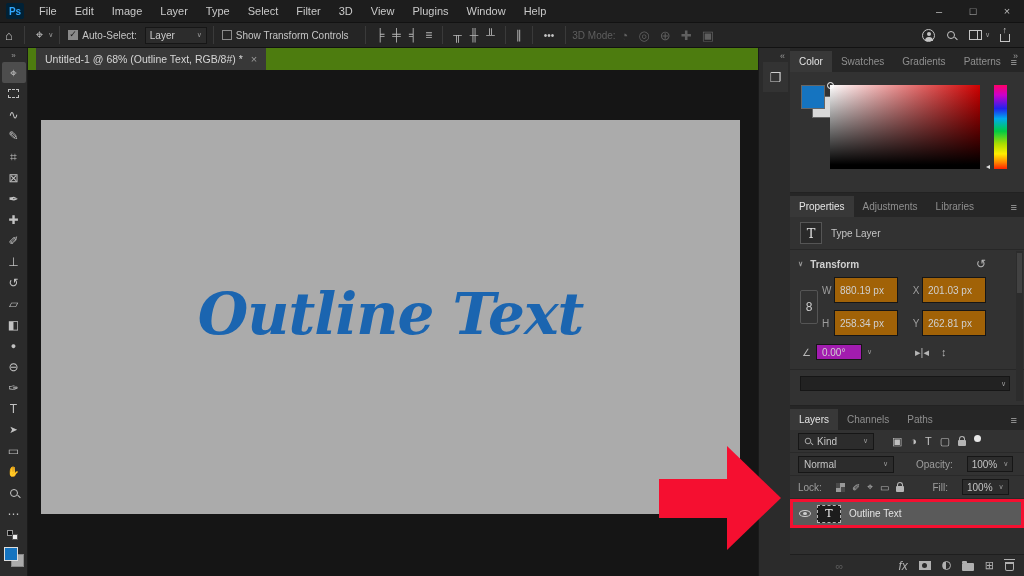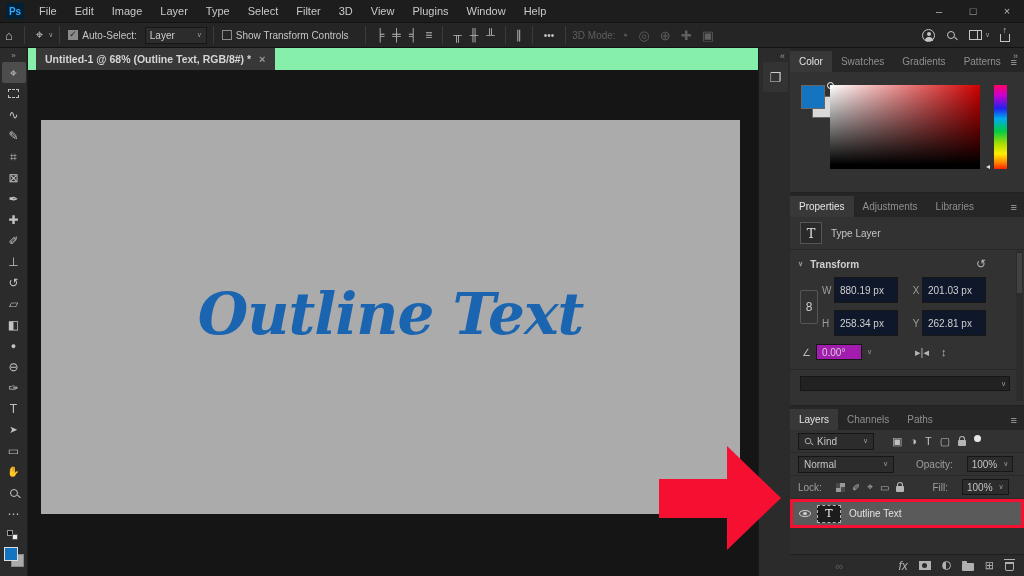--- a/index.html
+++ b/index.html
@@ -54,21 +54,21 @@
   .marquee-box { width:11px; height:9px; border:1px dashed #c2c2c2; }
   .fgbg { position:relative; width:22px; height:22px; margin-top:4px; }
   .fg { position:absolute; left:1px; top:1px; width:14px; height:14px; background:#1574c0; border:1px solid #ddd; z-index:2; }
   .bg { position:absolute; left:8px; top:8px; width:13px; height:13px; background:#ababab; border:1px solid #888; }
   .mini-fgbg { position:relative; width:14px; height:12px; margin-top:6px; }
   .mini-fg { position:absolute; left:0; top:0; width:6px; height:6px; background:#111; border:1px solid #999; }
   .mini-bg { position:absolute; left:5px; top:4px; width:6px; height:6px; background:#eee; border:1px solid #555; }
 
   
   #docarea { position:absolute; left:28px; top:48px; width:730px; height:528px; background:#151515; }
-  #tabrow { height:22px; background:#86efac; display:flex;font-weight:bold; }
+  #tabrow { height:22px; background:#4d7c0f; display:flex; }
   #doctab { background:#383838; color:#d6d6d6; font-size:10.5px; display:flex; align-items:center;
     gap:8px; padding:0 9px; margin-left:8px; }
   .tab-close { color:#9a9a9a; font-size:11px; }
   #canvas { position:absolute; left:13px; top:72px; width:699px; height:394px; background:#ababab;
     display:flex; align-items:center; justify-content:center; }
   #canvas-text { color:#1b65b0; font-family:"DejaVu Serif", serif; font-style:italic; font-weight:bold;
     font-size:58px; letter-spacing:-1px; margin-top:-6px; }
   #statusbar { position:absolute; left:0; bottom:0; width:730px; height:19px; background:#252525;
     border-top:1px solid #101010; display:flex; align-items:center; color:#ababab; font-size:10px; }
   #status-zoom { padding:0 10px 0 12px; }
@@ -116,21 +116,21 @@
   .typelayer-row { display:flex; align-items:center; gap:9px; padding:5px 10px; border-bottom:1px solid #272727; }
   .t-box { width:22px; height:22px; background:#2a2a2a; border:1px solid #555; color:#ddd;
     display:flex; align-items:center; justify-content:center; font-size:13px; font-family:"DejaVu Serif", serif; }
   .sec-header { display:flex; align-items:center; gap:7px; padding:7px 24px 4px 8px; color:#d0d0d0; font-weight:bold; }
   .sec-header .reset { margin-left:auto; margin-right:14px; font-weight:normal; font-size:12px; color:#b5b5b5; }
   .tf-grid { display:grid; grid-template-columns:20px 14px 74px 14px 74px; align-items:center;
     row-gap:7px; padding:2px 0 0 10px; }
   .tf-link { grid-row:1 / span 2; width:18px; height:34px; border:1px solid #555; border-radius:2px;
     display:flex; align-items:center; justify-content:center; color:#ccc; font-size:12px; }
   .tf-label { color:#9e9e9e; text-align:left; padding-left:2px; }
-  .tf-input { background:#0f172a; border:1px solid #161616; height:16px; width:64px; color:#cfcfcf;
+  .tf-input { background:#a16207; border:1px solid #161616; height:16px; width:64px; color:#cfcfcf;
     display:flex; align-items:center; padding:12px 5px; }
   .angle-row { display:flex; align-items:center; gap:5px; padding:8px 0 0 12px; }
   .angle-input { background:#a21caf; border:1px solid #161616; height:16px; width:46px; color:#cfcfcf;
     display:flex; align-items:center; padding:0 5px; }
   .flip-icons { margin-left:38px; display:flex; gap:12px; color:#b5b5b5; font-size:11px; }
   .char-divider { border-top:1px solid #272727; margin-top:9px; }
   .char-dd { margin:6px 14px 0 10px; height:15px; background:#222; border:1px solid #161616;
     display:flex; align-items:center; justify-content:flex-end; }
   .char-dd .chev { padding-right:3px; }
   .pscroll { position:absolute; right:1px; top:58px; width:7px; height:150px; background:#2c2c2c; }

